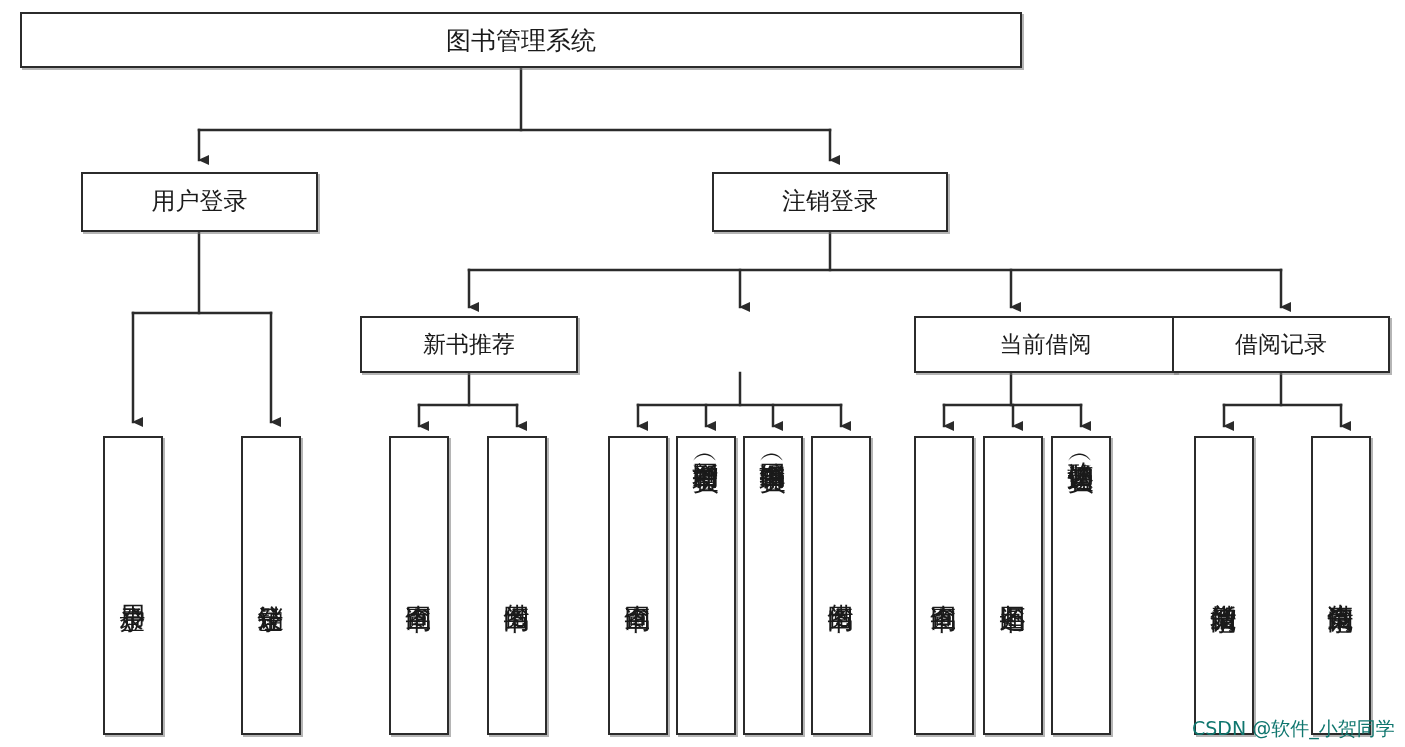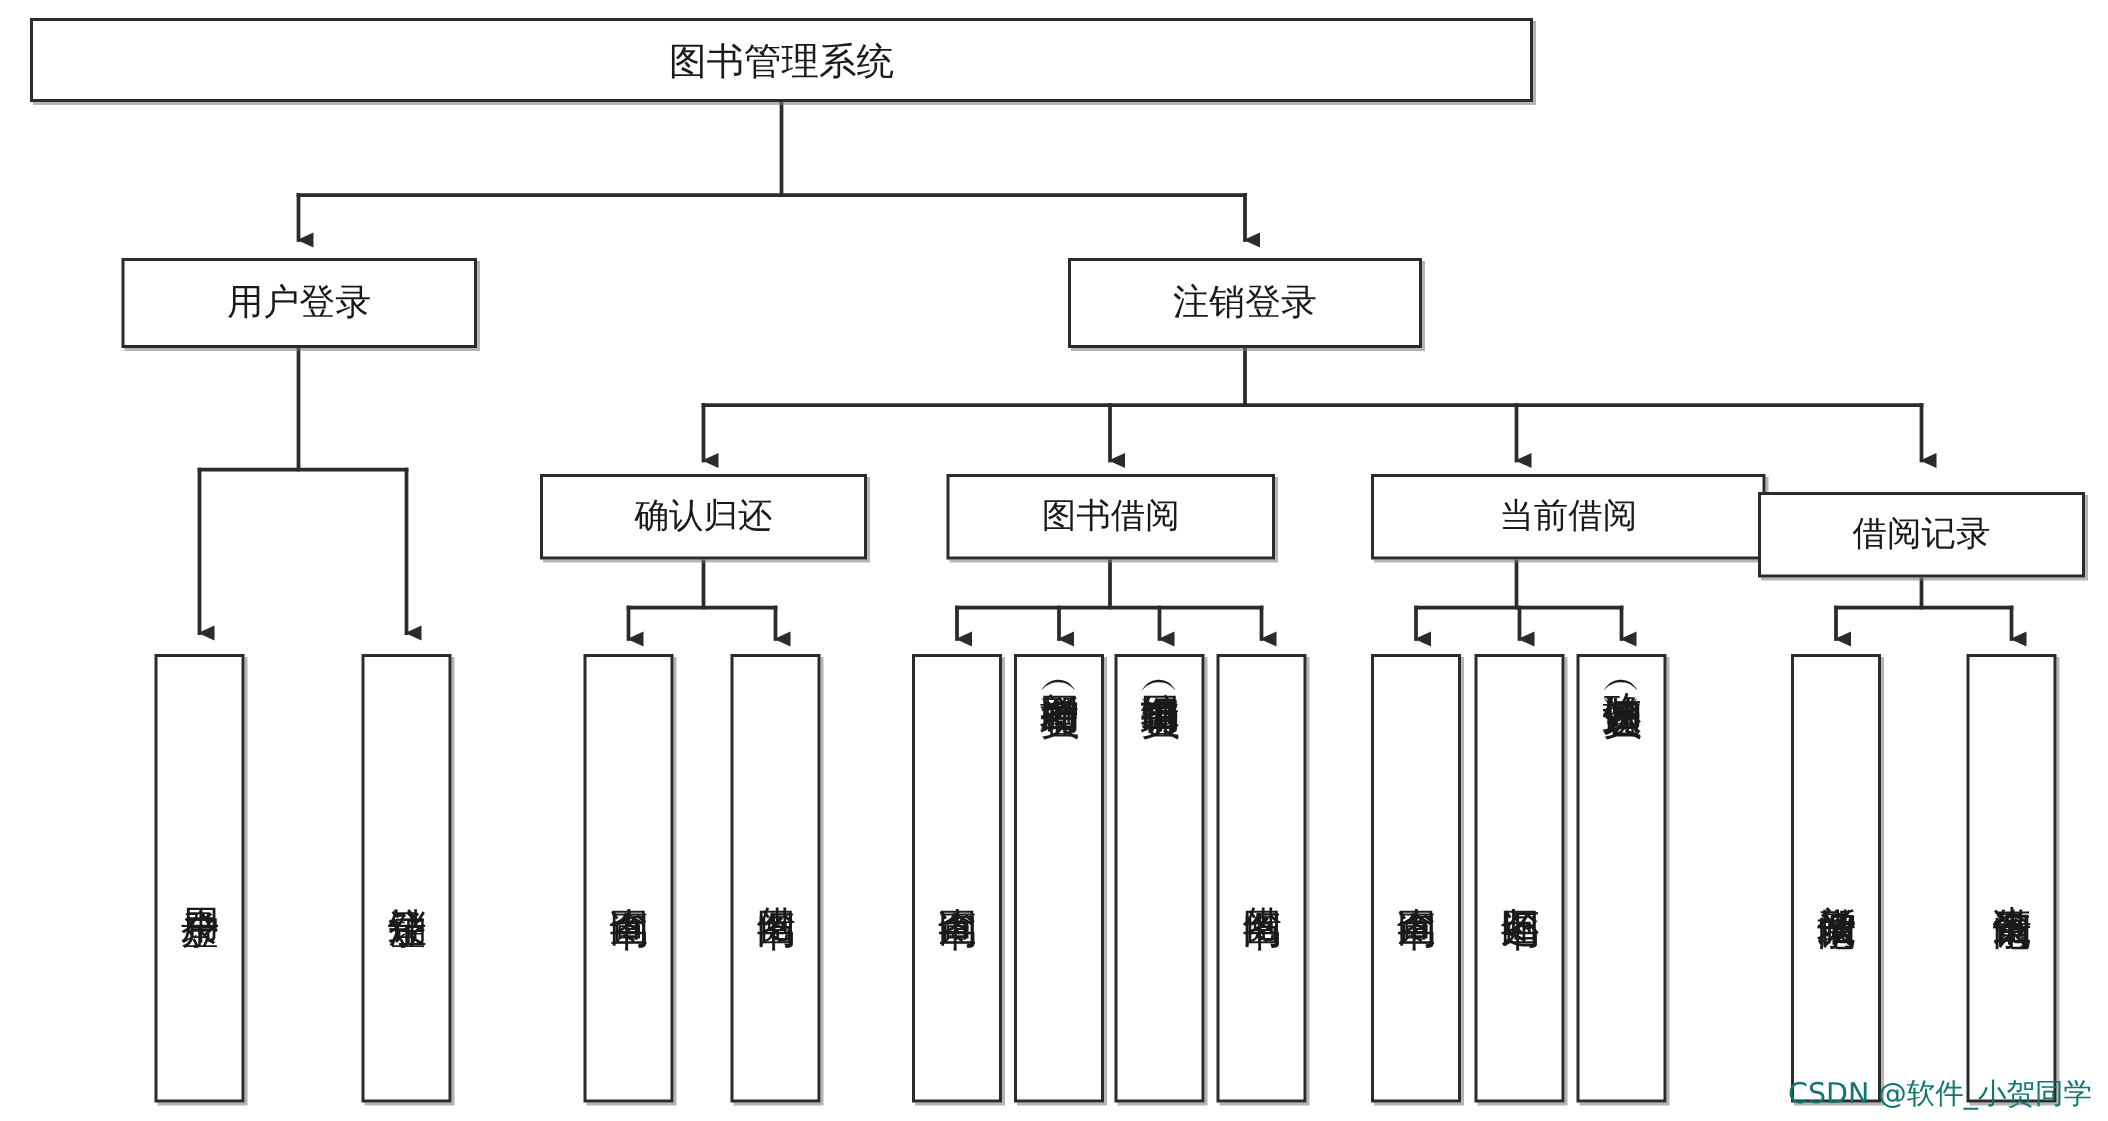--- a/index.html
+++ b/index.html
@@ -130,32 +130,29 @@
 
   <div class="node-box level-1" style="left:81px; top:172px; width:237px; height:60px;">
     <span class="node-label">用户登录</span>
   </div>
 
   <div class="node-box level-1" style="left:712px; top:172px; width:236px; height:60px;">
     <span class="node-label">注销登录</span>
   </div>
 
   <div class="node-box level-2" style="left:360px; top:316px; width:218px; height:57px;">
-    <span class="node-label">确认归还</span>
-  </div>
-
-  <div class="node-box level-2" style="left:631px; top:316px; width:219px; height:57px;">
-    <span class="node-label">图书借阅</span>
-  </div>
+    <span class="node-label">新书推荐</span>
+  </div>
+
 
   <div class="node-box level-2" style="left:914px; top:316px; width:263px; height:57px;">
     <span class="node-label">当前借阅</span>
   </div>
 
-  <div class="node-box level-2" style="left:1172px; top:328px; width:218px; height:57px;">
+  <div class="node-box level-2" style="left:1172px; top:316px; width:218px; height:57px;">
     <span class="node-label">借阅记录</span>
   </div>
 
   <div class="node-box level-leaf leaf-centered" style="left:103px; top:436px; width:60px; height:299px;">
     <span class="node-label">用户登录</span>
   </div>
 
   <div class="node-box level-leaf leaf-centered" style="left:241px; top:436px; width:60px; height:299px;">
     <span class="node-label">注销登录</span>
   </div>

